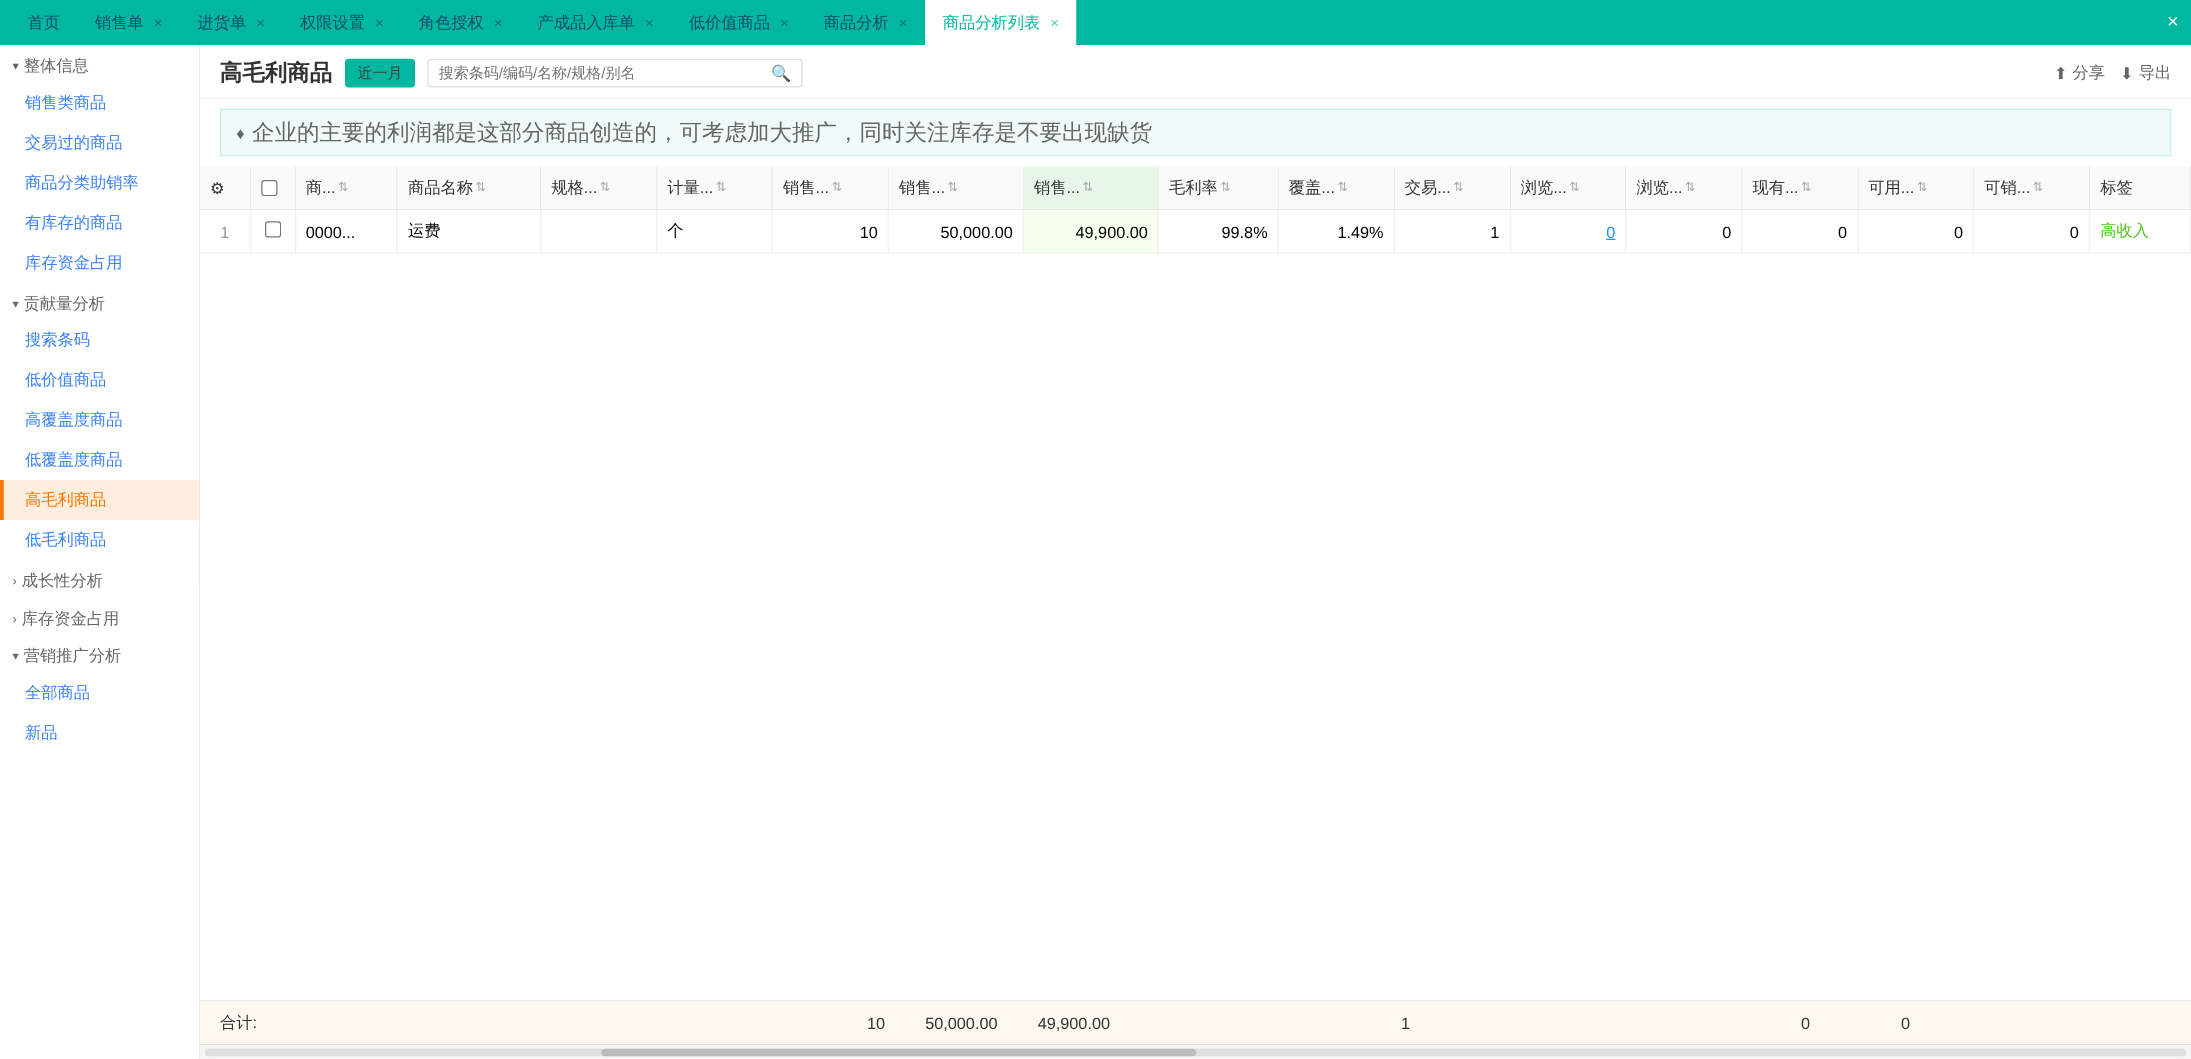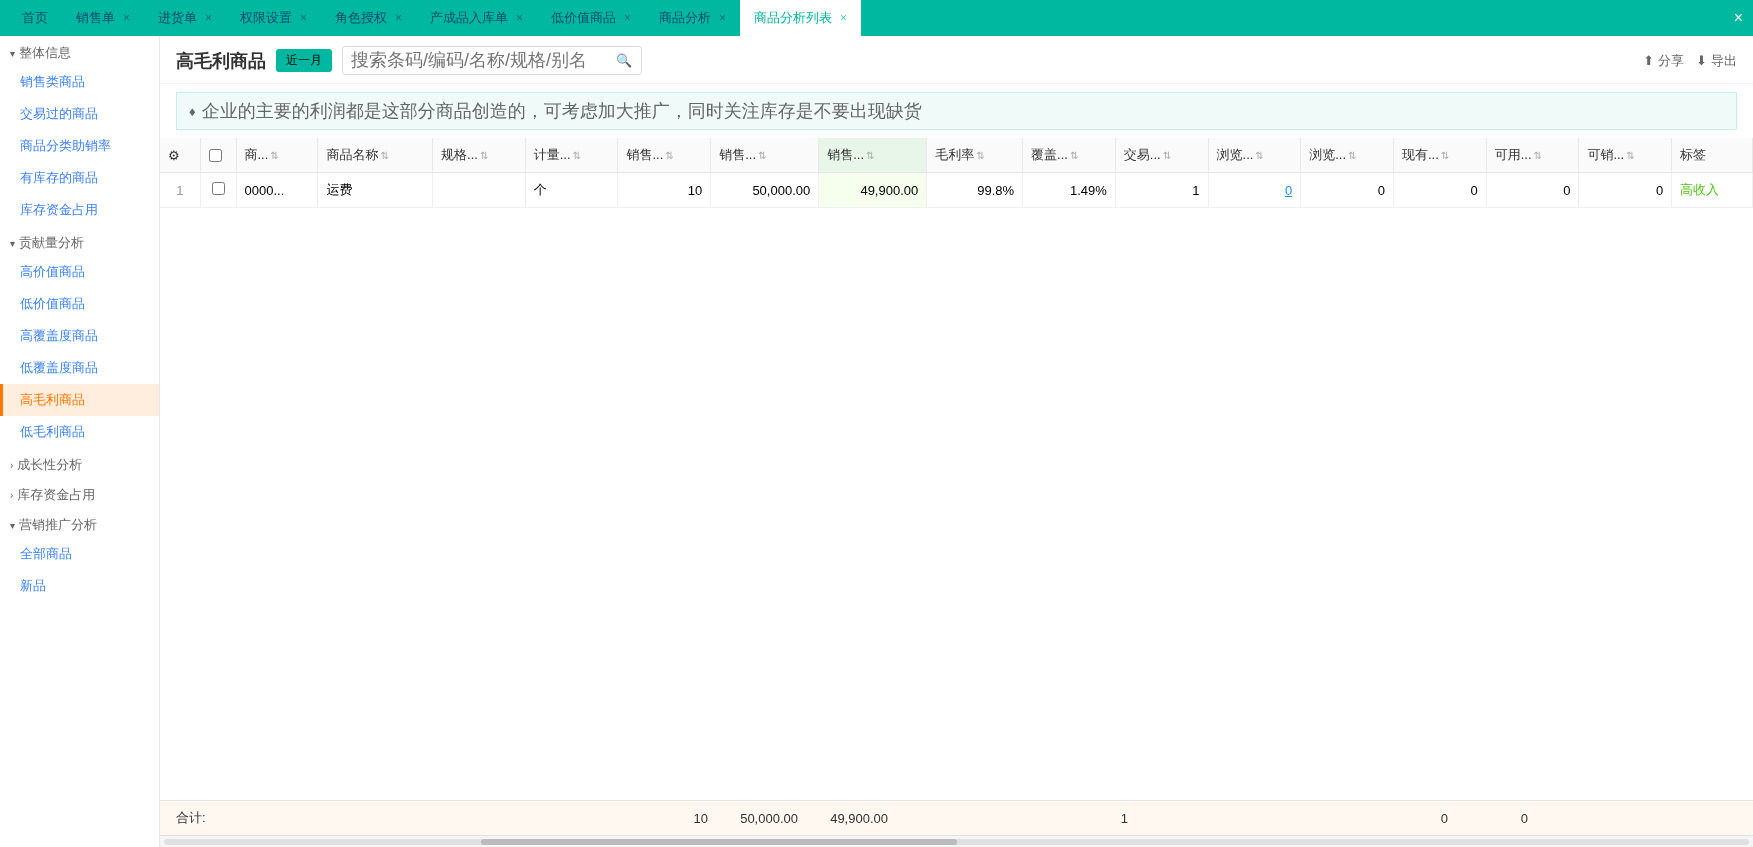--- a/index.html
+++ b/index.html
@@ -116,42 +116,42 @@
       gap: 10px;
       border-bottom: 1px solid #f0f0f0;
     }
     .content-title {
       font-size: 18px;
       font-weight: bold;
       color: #333;
     }
     .filter-btn {
       background: #00b8a0;
-      color: #000000;
+      color: #404040;
       border: none;
       border-radius: 3px;
       padding: 3px 10px;
       cursor: pointer;
       font-size: 12px;
     }
     .search-box {
       display: flex;
       align-items: center;
       border: 1px solid #ddd;
       border-radius: 3px;
       padding: 3px 8px;
       gap: 6px;
       background: #fff;
       flex: 1;
       max-width: 300px;
     }
     .search-box input {
       border: none;
       outline: none;
-      font-size: 18px;
+      font-size: 12px;
       color: #999;
       width: 100%;
     }
     .header-actions {
       margin-left: auto;
       display: flex;
       gap: 12px;
     }
     .action-btn {
       display: flex;
@@ -331,21 +331,21 @@
     </div>
     <div class="sidebar-item">
       <span>库存资金占用</span>
     </div>
 
     <div class="sidebar-group-title">
       <span class="arrow">▾</span>
       <span>贡献量分析</span>
     </div>
     <div class="sidebar-item">
-      <span>高价值商品</span>
+      <span>搜索条码</span>
     </div>
     <div class="sidebar-item">
       <span>低价值商品</span>
     </div>
     <div class="sidebar-item">
       <span>高覆盖度商品</span>
     </div>
     <div class="sidebar-item">
       <span>低覆盖度商品</span>
     </div>

